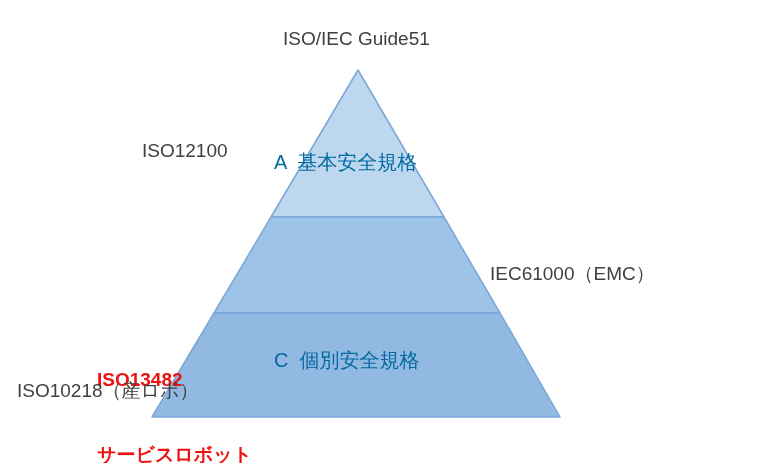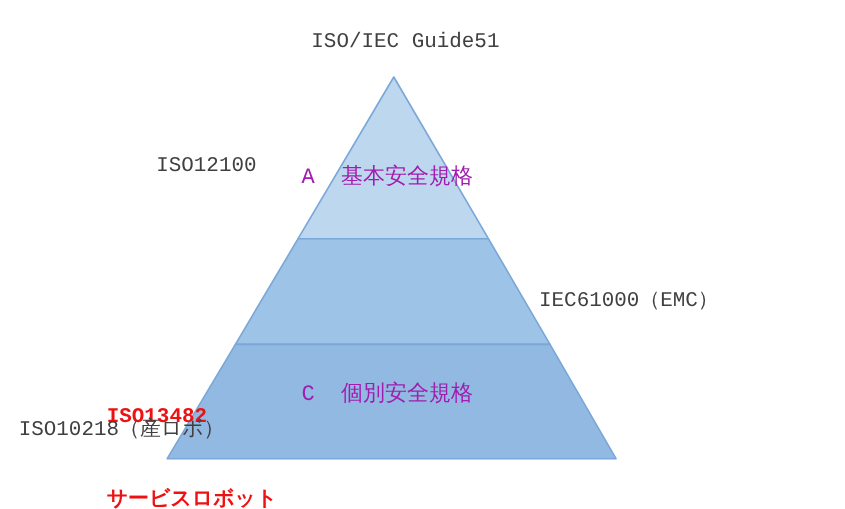--- a/index.html
+++ b/index.html
@@ -3,38 +3,38 @@
 <meta charset="utf-8">
 <style>
   * { margin: 0; padding: 0; box-sizing: border-box; }
   html, body { background: #ffffff; }
   .canvas {
     position: relative;
     width: 694px;
     height: 463px;
     background: #ffffff;
     overflow: hidden;
-    font-family: Liberation Mono, monospace;
+    font-family: Liberation Sans, sans-serif;
     padding-left: 16px;
   }
   .pyramid-svg {
     position: absolute;
     left: 0; top: 0;
     width: 768px; height: 463px;
   }
   .lbl {
     position: absolute;
     color: #404040;
     font-size: 19px;
     line-height: 25px;
     white-space: pre;
   }
   .tier-lbl {
     position: absolute;
-    color: #a21caf;
+    color: #0369a1;
     font-size: 20px;
     line-height: 24px;
     white-space: pre;
   }
   .lbl-title     { left: 283px; top: 26px; }
   .lbl-iso12100  { left: 142px; top: 88px; }
   .tier-lbl-a    { left: 274px; top: 150px; }
   .tier-lbl-b    { left: 254px; top: 253px; }
   .lbl-iec61508  { left: 490px; top: 228px; }
   .lbl-iec61000  { left: 490px; top: 261px; }

